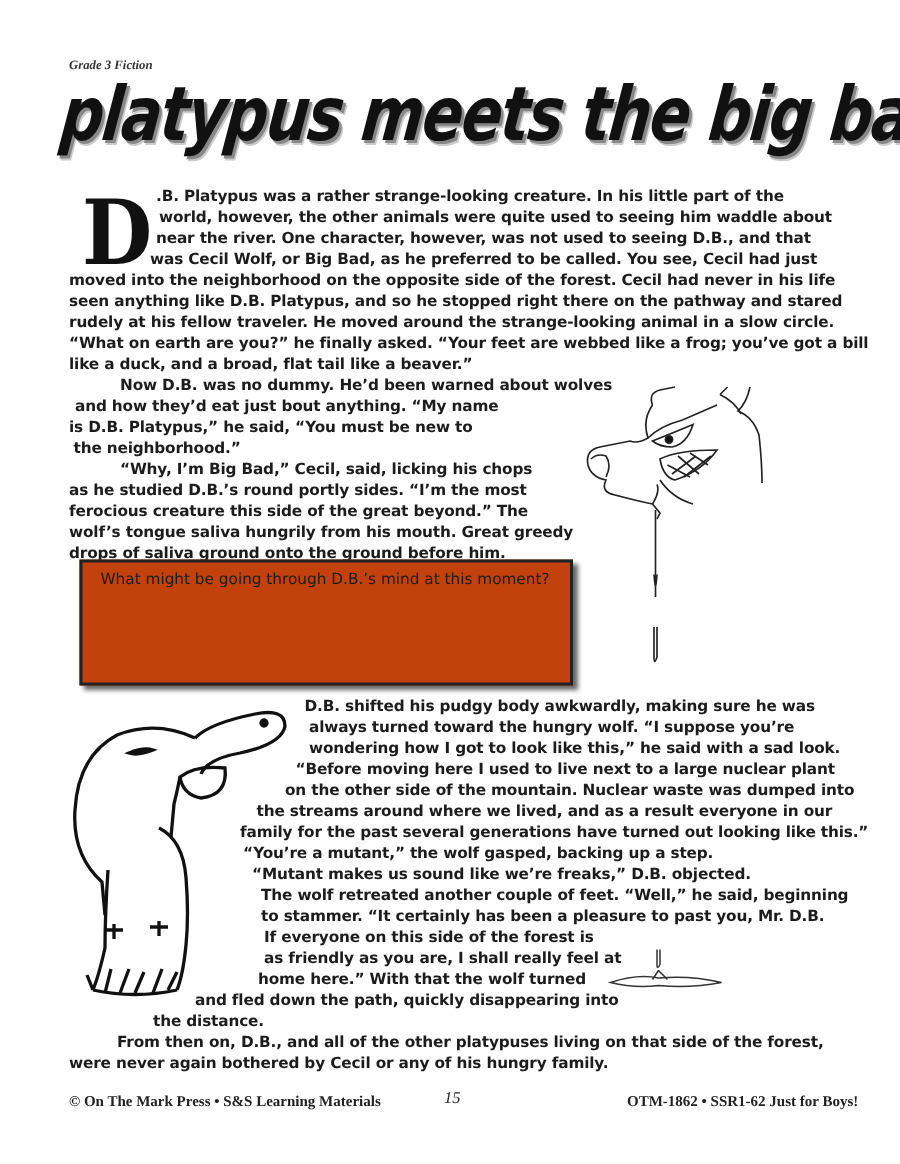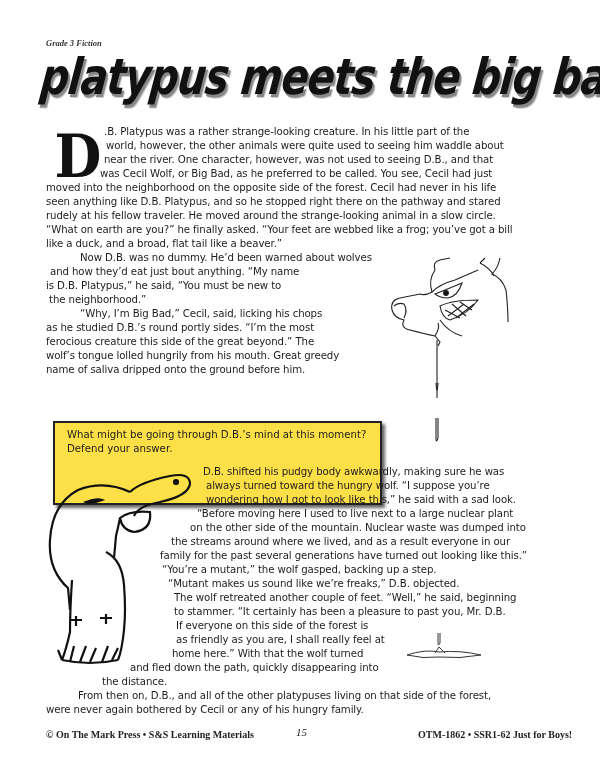--- a/index.html
+++ b/index.html
@@ -1,23 +1,23 @@
 <!DOCTYPE html>
 <html><head>
 <meta charset="utf-8">
 <style>
   html, body { margin: 0; padding: 0; background: #ffffff; }
   body { width: 600px; height: 776px; position: relative; overflow: hidden; color: #1a1a1a; font-family: "DejaVu Sans", sans-serif; }
   .abs { position: absolute; }
   .grade { left: 46px; top: 38px; font-family: "Liberation Serif", serif; font-style: italic; font-size: 8.5px; color: #333; font-weight: bold; }
   .title { left: 44px; top: 48px; width: 520px; height: 58px; }
   .title-text { font-family: "DejaVu Sans", sans-serif; font-weight: bold; font-style: italic; font-size: 40px; letter-spacing: -1px; color: #111; text-shadow: 2px 2px 0 #888, 3px 3px 0 #ccc; transform: skewX(-6deg) scaleY(1.25); transform-origin: left top; display: inline-block; white-space: nowrap; }
-  .line { position: absolute; font-size: 10.2px; line-height: 13.8px; white-space: nowrap; color: #1c1c1c; letter-spacing: -0.1px; }
+  .line { position: absolute; font-size: 10.2px; line-height: 13.8px; white-space: nowrap; color: #1c1c1c; letter-spacing: -0.1px; font-weight: bold; }
   .dropcap { left: 52px; top: 126px; font-family: "DejaVu Serif", serif; font-size: 60px; font-weight: bold; line-height: 60px; color: #111; transform: scaleX(0.9); }
-  .qbox { left: 53px; top: 373px; width: 325px; height: 80px; border: 2px solid #222; box-shadow: 3px 3px 3px #666; background: #fde047; margin-top: 48px; }
+  .qbox { left: 53px; top: 373px; width: 325px; height: 80px; border: 2px solid #222; box-shadow: 3px 3px 3px #666; background: #c2410c; }
   .qtext { position: absolute; left: 12px; top: 5px; font-size: 10.2px; line-height: 13.8px; color: #1c1c1c; }
   .footer { position: absolute; top: 729px; font-family: Liberation Serif, serif; font-size: 10px; font-weight: bold; color: #222; }
   .pagenum { position: absolute; top: 726px; left: 296px; font-family: "Liberation Serif", serif; font-size: 11px; color: #222; font-style: italic; }
   svg { position: absolute; overflow: visible; }
 </style>
 </head>
 <body>
 
 <div class="abs grade">Grade 3 Fiction</div>
 
@@ -40,28 +40,27 @@
 </div>
 
 <div>
   <div class="line" style="left:80px;top:251px">Now D.B. was no dummy.  He’d been warned about wolves</div>
   <div class="line" style="left:50px;top:265px">and how they’d eat just bout anything.  “My name</div>
   <div class="line" style="left:46px;top:279px">is D.B. Platypus,” he said, “You must be new to</div>
   <div class="line" style="left:49px;top:293px">the neighborhood.”</div>
   <div class="line" style="left:80px;top:307px">“Why, I’m Big Bad,” Cecil, said, licking his chops</div>
   <div class="line" style="left:46px;top:321px">as he studied D.B.’s round portly sides.  “I’m the most</div>
   <div class="line" style="left:46px;top:335px">ferocious creature this side of the great beyond.”  The</div>
-  <div class="line" style="left:46px;top:349px">wolf’s tongue lolled hungrily from his mouth.  Great greedy</div>
-  <div class="line" style="left:46px;top:363px">name of saliva dripped onto the ground before him.</div>
+  <div class="line" style="left:46px;top:349px">wolf’s tongue saliva hungrily from his mouth.  Great greedy</div>
+  <div class="line" style="left:46px;top:363px">drops of saliva ground onto the ground before him.</div>
 </div>
 
 <div class="abs qbox">
   <div class="qtext">
     <div>What might be going through D.B.’s mind at this moment?</div>
-    <div>Defend your answer.</div>
   </div>
 </div>
 
 <svg style="left:380px;top:258px" width="200" height="200" viewBox="0 0 200 200" fill="none" stroke="#222" stroke-width="1.1">
   <path d="M55 12 Q52 4 60 2 L70 0"></path>
   <path d="M100 5 L105 0"></path>
   <path d="M55 12 Q48 22 52 34 Q45 38 40 36 L20 40 Q10 42 12 52 Q14 60 24 62 Q20 70 30 72 Q45 76 55 78 L60 84 L58 88"></path>
   <path d="M52 34 Q60 26 75 22 L98 12"></path>
   <path d="M55 36 Q70 30 82 25 Q78 38 68 40 Q60 40 55 36 Z"></path>
   <circle cx="66" cy="35" r="2.4" fill="#111"></circle>

